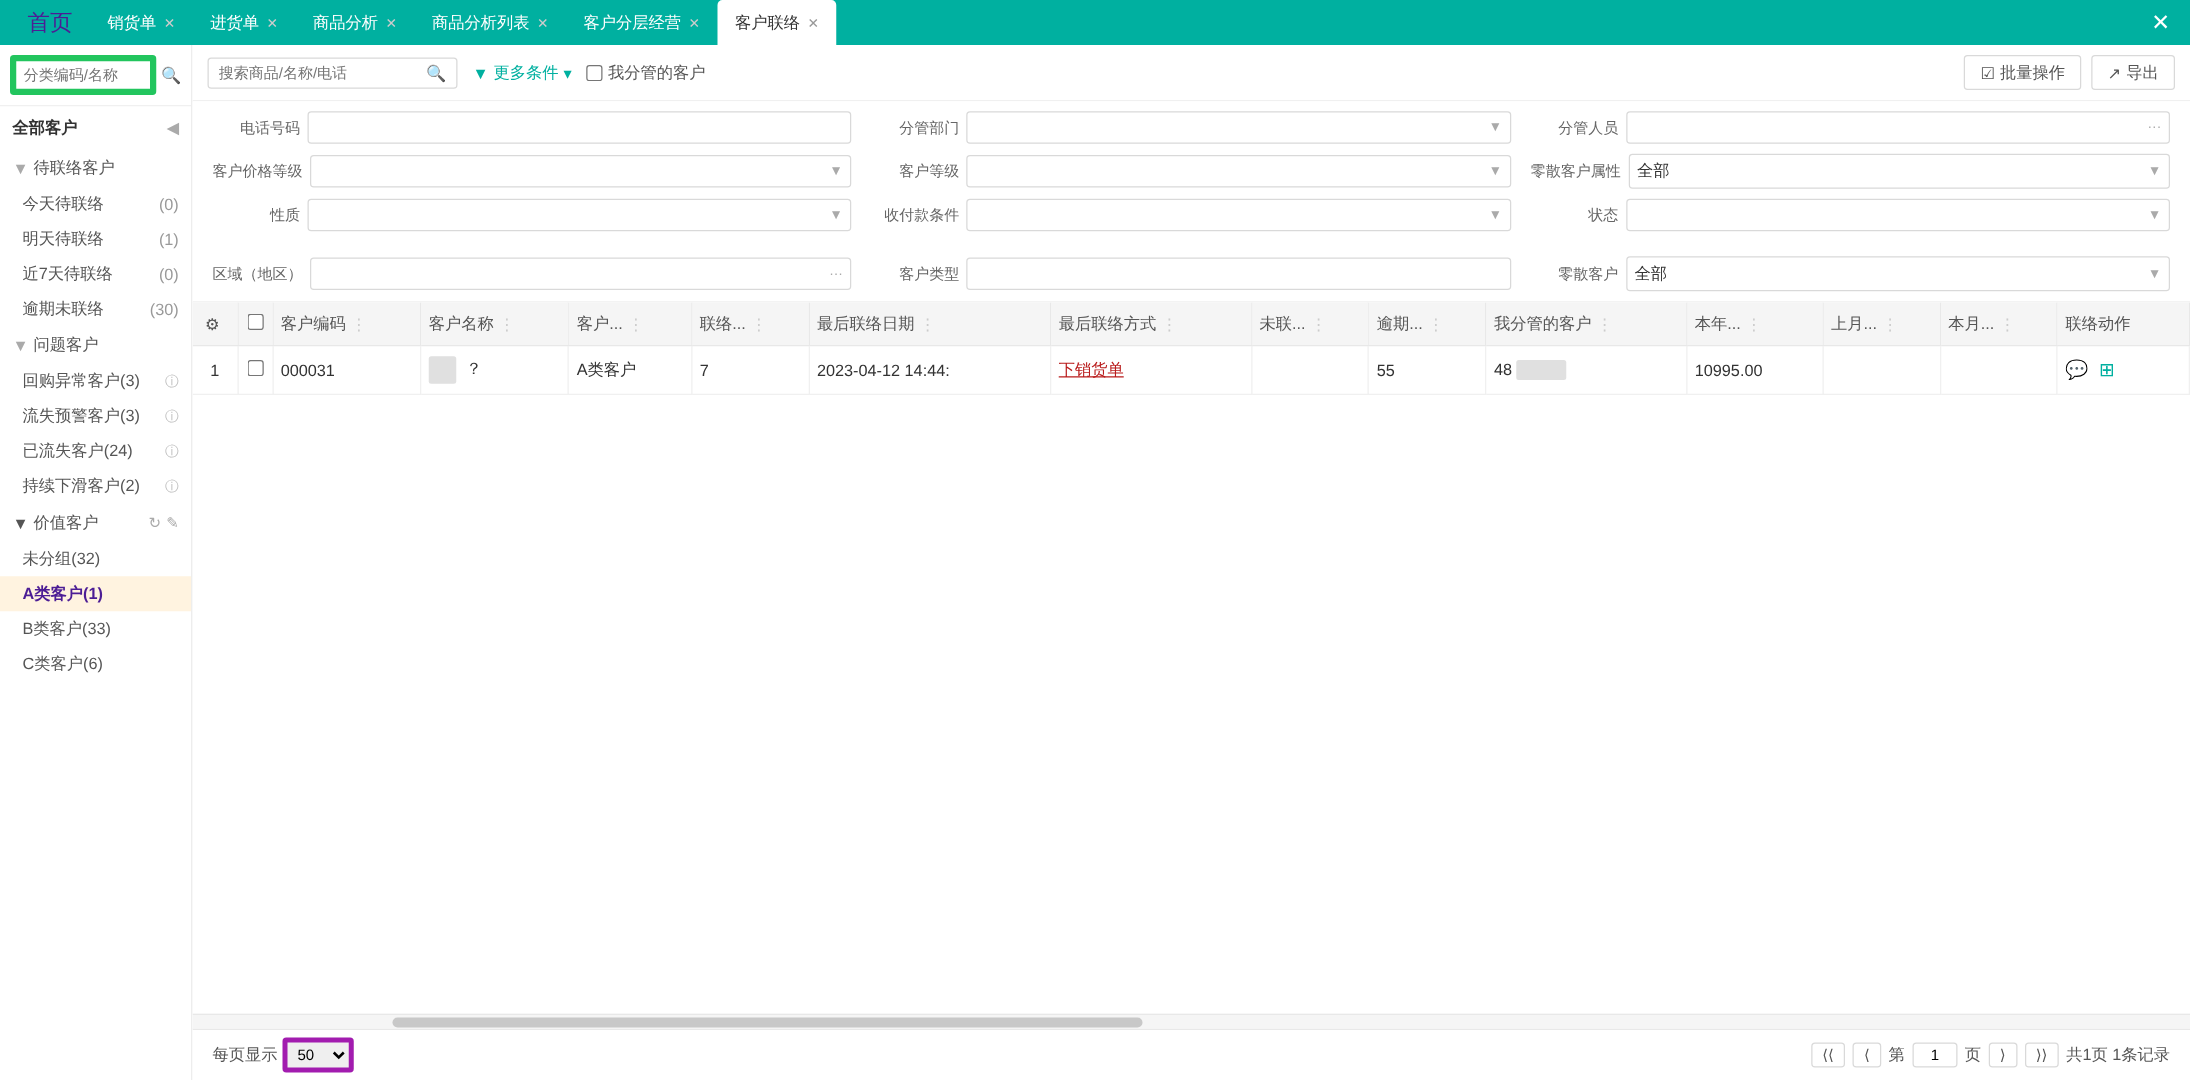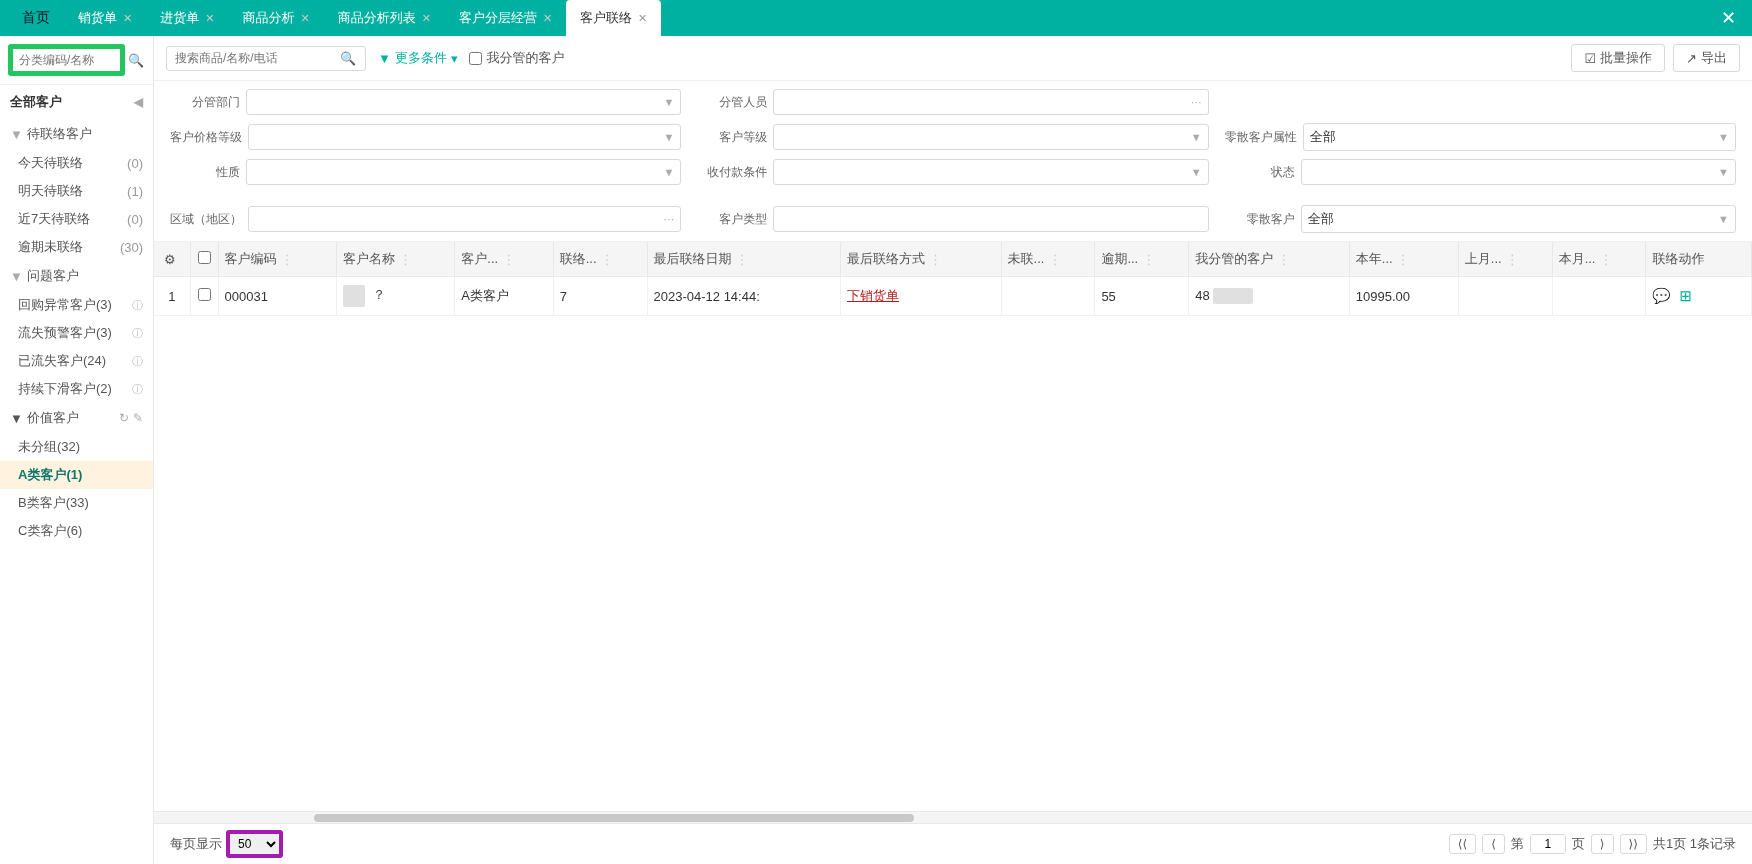--- a/index.html
+++ b/index.html
@@ -12,21 +12,21 @@
     }
     .top-nav .nav-item {
       color: #fff; padding: 0 14px; height: 36px; display: flex; align-items: center;
       cursor: pointer; white-space: nowrap; font-size: 13px; position: relative;
     }
     .top-nav .nav-item.active { background: #fff; color: #333; border-radius: 4px 4px 0 0; }
     .top-nav .nav-item .close-x {
       margin-left: 6px; font-size: 11px; color: #ccc; cursor: pointer;
     }
     .top-nav .nav-item.active .close-x { color: #999; }
-    .top-nav .nav-home { color: #0f172a; font-size: 14px; padding: 0 14px; }
+    .top-nav .nav-home { color: #4c1d95; font-size: 18px; padding: 0 14px; }
     .top-nav .nav-close-all {
       margin-left: auto; color: #fff; font-size: 18px; cursor: pointer; padding: 0 8px;
     }
 
     
     .main-layout {
       display: flex; height: calc(864px - 36px);
     }
 
     
@@ -49,21 +49,21 @@
     .sidebar-section-title .collapse-icon { color: #aaa; font-size: 12px; }
     .sidebar-group-header {
       display: flex; align-items: center; padding: 6px 10px; color: #555; font-size: 12px;
       cursor: pointer;
     }
     .sidebar-group-header .triangle { margin-right: 4px; color: #aaa; }
     .sidebar-item {
       padding: 5px 10px 5px 18px; color: #555; cursor: pointer; font-size: 12px;
       display: flex; align-items: center; justify-content: space-between;
     }
-    .sidebar-item.active { background: #fff3e0; color: #0f766e; font-weight: bold; }
+    .sidebar-item.active { background: #fff3e0; color: #4c1d95; font-weight: bold; }
     .sidebar-item .item-badge { color: #999; }
     .sidebar-item .info-icon { color: #bbb; font-size: 11px; }
     .sidebar-value-header {
       display: flex; align-items: center; padding: 6px 10px; color: #555; font-size: 12px;
     }
     .sidebar-value-header .actions { display: flex; gap: 4px; margin-left: auto; }
     .sidebar-value-header .actions span { cursor: pointer; color: #aaa; font-size: 12px; }
 
     
     .content-area {
@@ -313,20 +313,26 @@
           <span>导出</span>
         </div>
       </div>
     </div>
 
     <div class="adv-filter">
       <div style="display:flex; gap:16px;">
         <div style="flex:1;">
 
           <div class="adv-filter-grid" style="margin-bottom:8px;">
+            <div class="filter-row">
+              <span class="filter-label">电话号码</span>
+              <div class="filter-select">
+                <span></span>
+              </div>
+            </div>
             <div class="filter-row">
               <span class="filter-label">分管部门</span>
               <div class="filter-select">
                 <span></span>
                 <span class="arrow">▼</span>
               </div>
             </div>
             <div class="filter-row">
               <span class="filter-label">分管人员</span>
               <div class="filter-select">

